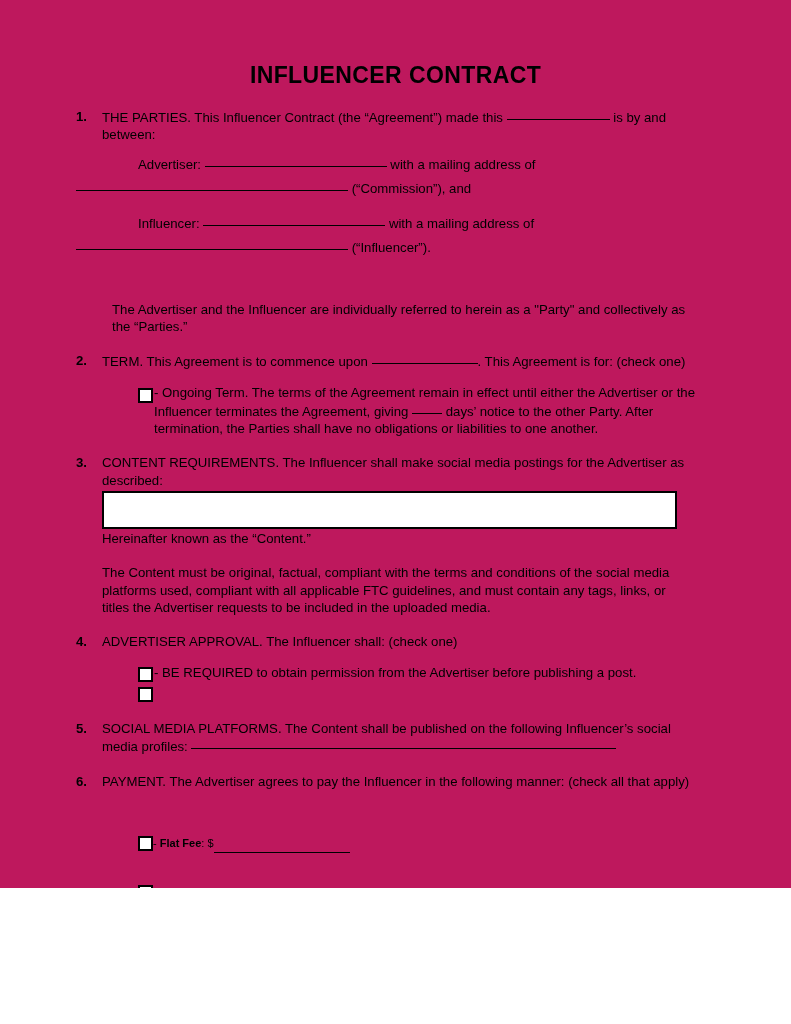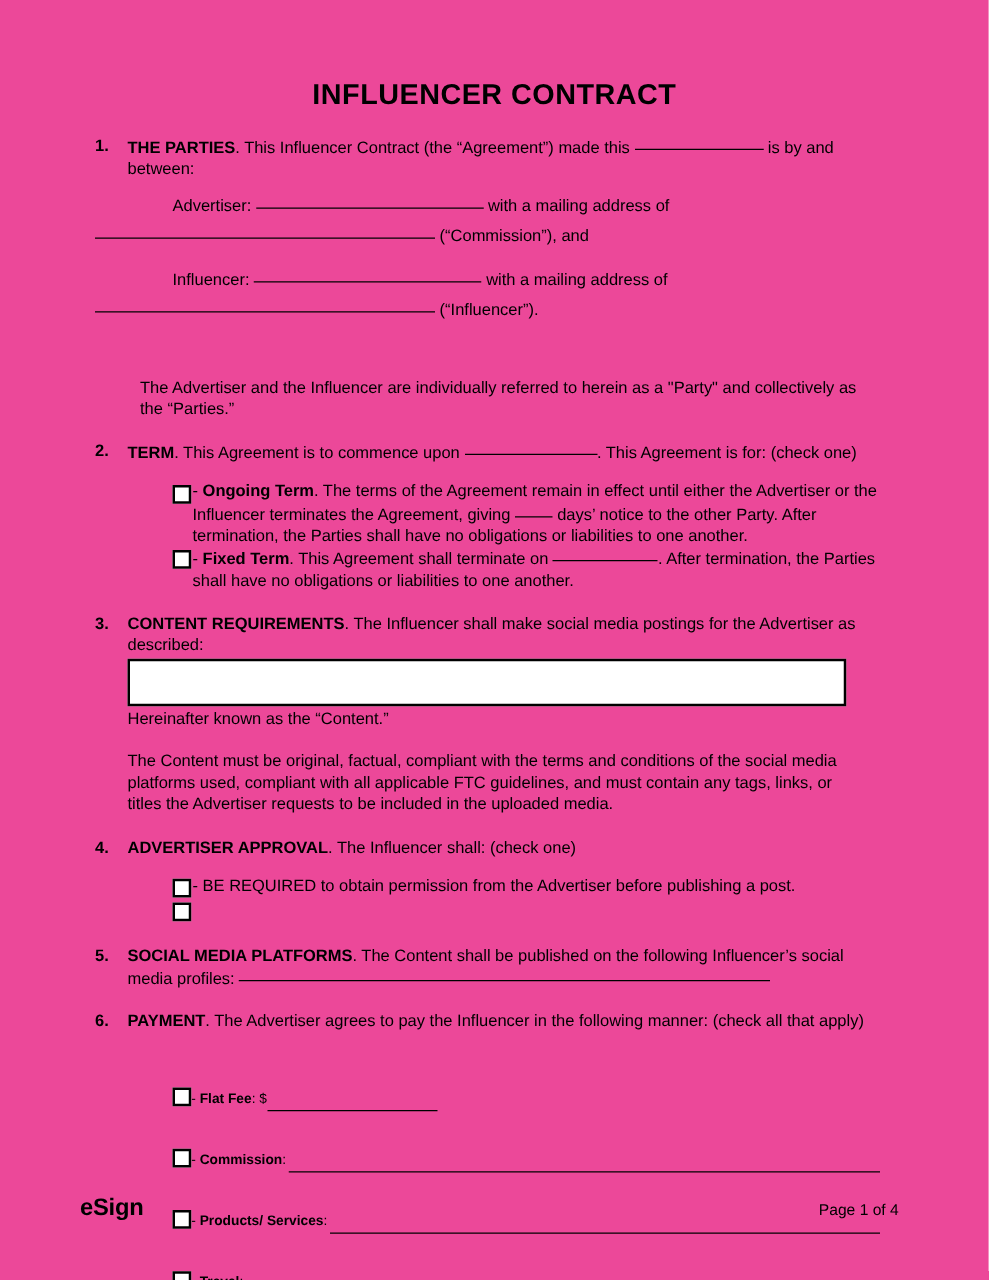--- a/index.html
+++ b/index.html
@@ -11,22 +11,22 @@
     width: 791px;
     height: 1024px;
     position: relative;
     font-family: "Liberation Sans", sans-serif;
     color: #000000;
     -webkit-font-smoothing: antialiased;
   }
   .page {
     position: relative;
     width: 791px;
-    height: 1024px;
-    background: #ec4899;
+    height: 888px;
+    background: #be185d;
     overflow: hidden;
   }
   .doc-title {
     position: absolute;
     top: 62px;
     left: 0;
     width: 791px;
     text-align: center;
     font-size: 23px;
     font-weight: bold;
@@ -47,21 +47,21 @@
   }
   .clause-num {
     width: 26px;
     flex: 0 0 26px;
     font-weight: bold;
     font-size: 13.2px;
   }
   .clause-body {
     flex: 1 1 auto;
   }
-  .b { font-weight: bold; }
+  .b { font-weight: normal; }
   .blank {
     display: inline-block;
     border-bottom: 1.6px solid #000;
     vertical-align: baseline;
     position: relative;
     top: -2px;
     height: 13px;
   }
   .ln-date { width: 103px; }
   .ln-term-start { width: 106px; }
@@ -200,24 +200,20 @@
       </div>
     </div>
 
     <div style="height:14px"></div>
 
     <div class="indent-2">
       <div class="cb-row">
         <div class="cb-cell"><span class="cb"></span></div>
         <div class="cb-text"><span>- </span><span class="b">Ongoing Term</span><span>. The terms of the Agreement remain in effect until either the Advertiser or the Influencer terminates the Agreement, giving </span><span class="blank ln-days"></span><span> days’ notice to the other Party. After termination, the Parties shall have no obligations or liabilities to one another.</span></div>
       </div>
-      <div class="cb-row">
-        <div class="cb-cell"><span class="cb"></span></div>
-        <div class="cb-text"><span>- </span><span class="b">Fixed Term</span><span>. This Agreement shall terminate on </span><span class="blank ln-fixed"></span><span>. After termination, the Parties shall have no obligations or liabilities to one another.</span></div>
-      </div>
     </div>
 
     <div class="para-gap"></div>
 
     <div class="clause">
       <div class="clause-num">3.</div>
       <div class="clause-body">
         <span class="b">CONTENT REQUIREMENTS</span><span>. The Influencer shall make social media postings for the Advertiser as described:</span>
       </div>
     </div>

